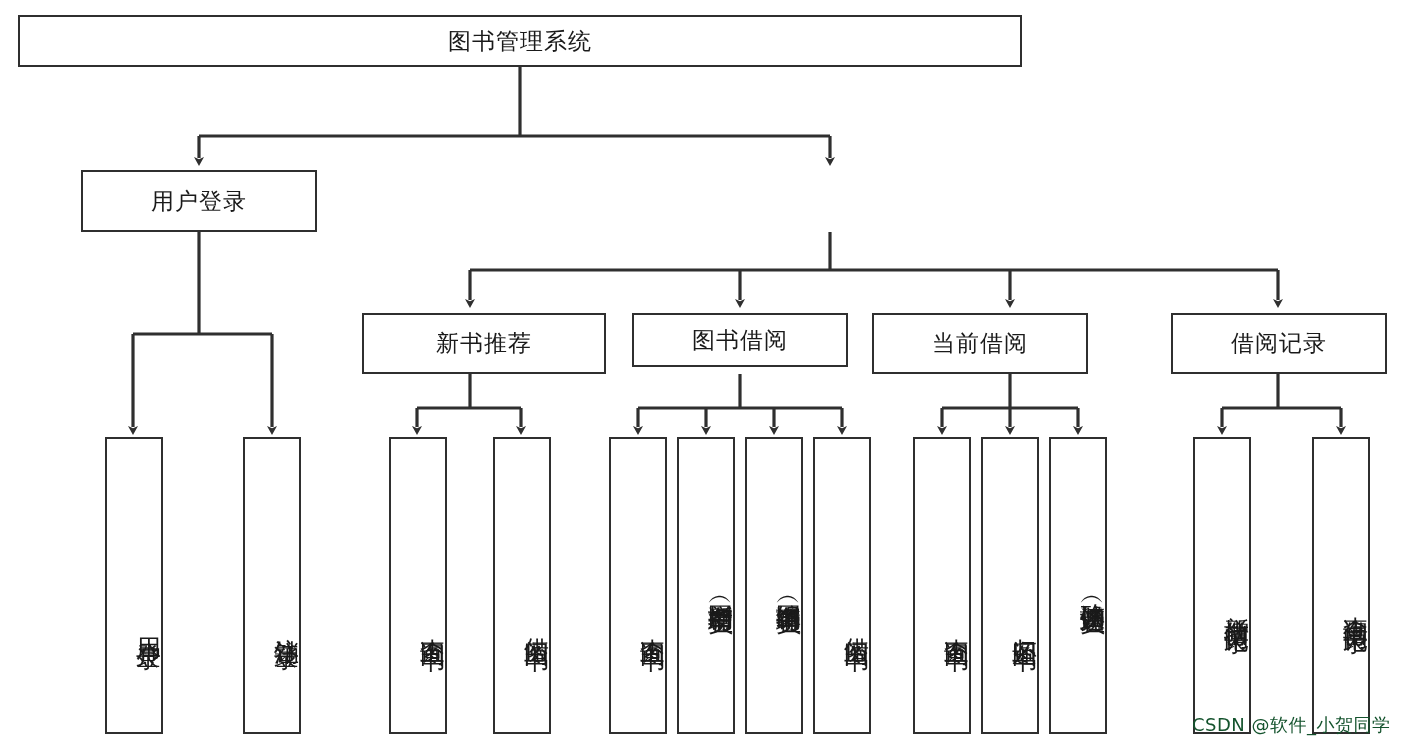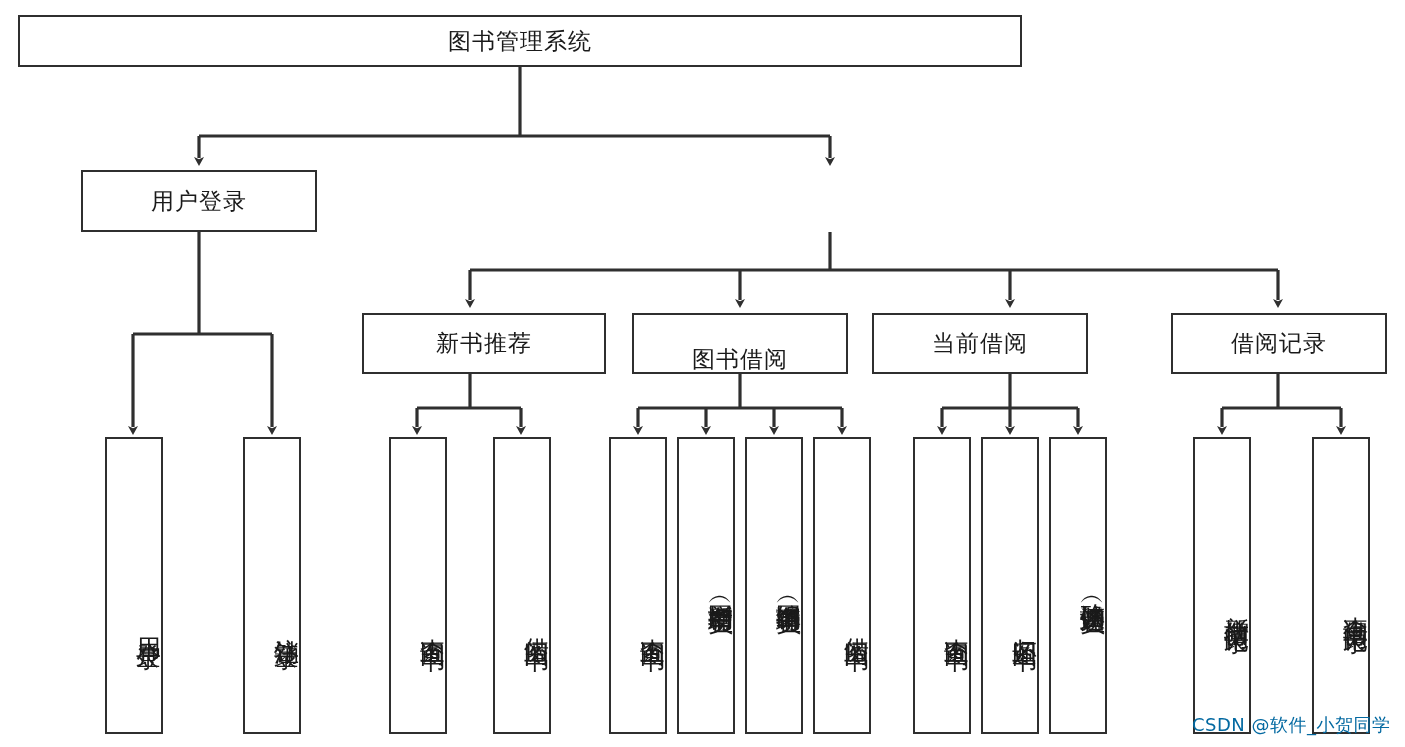--- a/index.html
+++ b/index.html
@@ -55,21 +55,21 @@
   }
   .node-v.tall-text {
     font-size: 25px;
     letter-spacing: 1px;
   }
   #watermark {
     position: absolute;
     left: 1192px;
     top: 713px;
     font-size: 18px;
-    color: #0369a1;
+    color: #14532d;
     white-space: nowrap;
     letter-spacing: 0.5px;
   }
 </style>
 </head>
 <body>
 
 <div id="diagram-root">
 
   <svg id="edge-layer" viewBox="0 0 1405 747" width="1405" height="747" aria-hidden="true">
@@ -126,21 +126,21 @@
     <span>图书管理系统</span>
   </div>
 
   <div class="node node-h" style="left:81px; top:170px; width:236px; height:62px;">
     <span>用户登录</span>
   </div>
 
   <div class="node node-h" style="left:362px; top:313px; width:244px; height:61px;">
     <span>新书推荐</span>
   </div>
-  <div class="node node-h" style="left:632px; top:313px; width:216px; height:61px;align-items:flex-end;">
+  <div class="node node-h" style="left:632px; top:313px; width:216px; height:54px;">
     <span>图书借阅</span>
   </div>
   <div class="node node-h" style="left:872px; top:313px; width:216px; height:61px;text-align:right;">
     <span>当前借阅</span>
   </div>
   <div class="node node-h" style="left:1171px; top:313px; width:216px; height:61px;">
     <span>借阅记录</span>
   </div>
 
   <div class="node node-v" style="left:105px; top:437px; width:58px; height:297px; padding-top:76px;">

